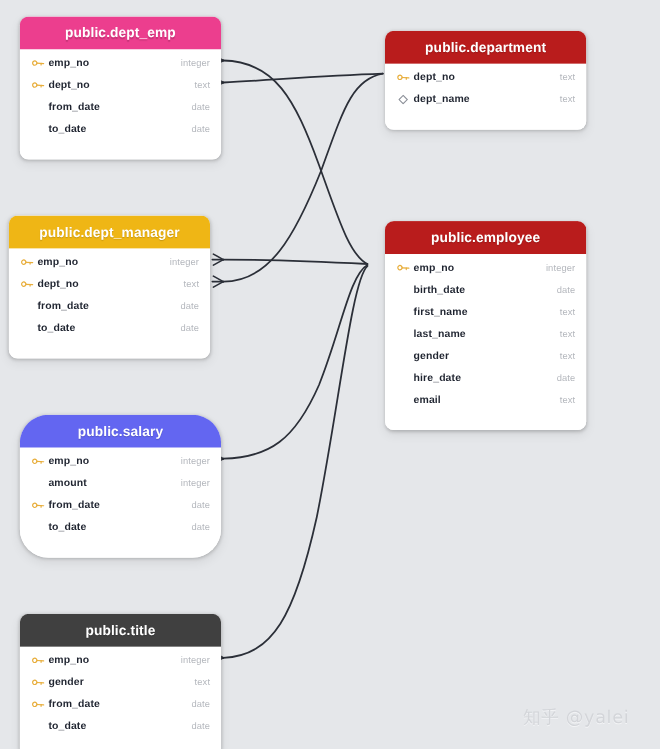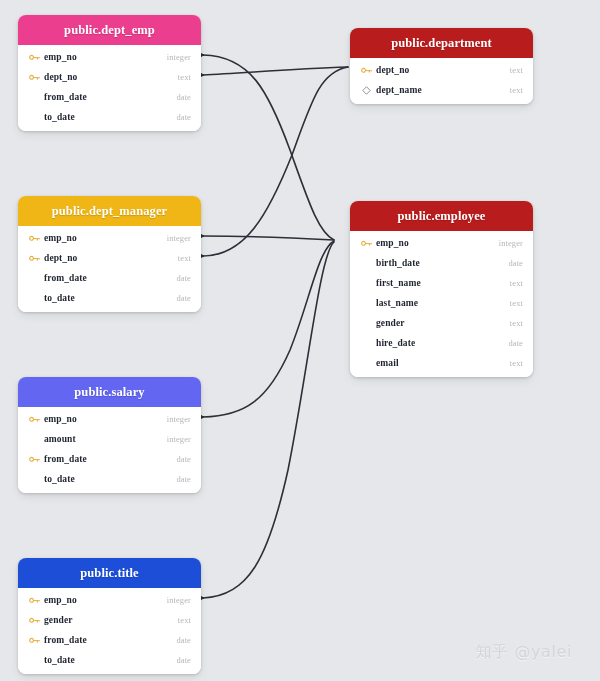--- a/index.html
+++ b/index.html
@@ -22,23 +22,22 @@
     z-index:5;
   }
   .tbl-header{
     height:30px;
     display:flex;align-items:center;justify-content:center;
     color:#ffffff;
     font-size:12.5px;
     font-weight:bold;
     letter-spacing:.1px;
     text-shadow:0 1px 1px rgba(0,0,0,.18);
-    font-family:Liberation Serif, serif;
-  }
-  .tbl-body{padding:2px 0 4px 0;background:#fff;font-family:Liberation Serif, serif;}
+  }
+  .tbl-body{padding:2px 0 18px 0;background:#fff;}
   .tbl-row{
     height:20px;
     display:flex;align-items:center;
     padding:0 10px 0 8px;
     box-sizing:border-box;
   }
   .col-icon{
     width:16px;min-width:16px;height:14px;
     display:flex;align-items:center;justify-content:center;
     margin-right:2px;
@@ -170,21 +169,21 @@
             <span class="col-icon">
               <svg width="9" height="9" viewBox="0 0 12 12" fill="none" stroke="#8b8f98" stroke-width="1.3">
                 <path d="M6 1 L11 6 L6 11 L1 6 Z"></path>
               </svg>
             </span>
             <span class="col-name">dept_name</span>
             <span class="col-type">text</span>
           </div>
         </div>
       </div>
-      <div class="table-node" style="left: 18px; top: 196px; width: 183px;">
+      <div class="table-node" style="left: 8px; top: 196px; width: 183px;">
         <div class="tbl-header" style="background: rgb(239, 182, 21);">public.dept_manager</div>
         <div class="tbl-body">
           <div class="tbl-row">
             <span class="col-icon">
               <svg class="key-svg" width="11" height="11" viewBox="0 0 24 24" fill="none" stroke="#e8ae3c" stroke-width="2.4" stroke-linecap="round" stroke-linejoin="round">
                 <circle cx="7.5" cy="7.5" r="4.2"></circle>
                 <path d="M10.6 10.6 L20 20"></path>
                 <path d="M16.5 16.5 L14.3 18.7"></path>
               </svg>
             </span>
@@ -253,21 +252,21 @@
             <span class="col-name">hire_date</span>
             <span class="col-type">date</span>
           </div>
           <div class="tbl-row">
             <span class="col-icon"></span>
             <span class="col-name">email</span>
             <span class="col-type">text</span>
           </div>
         </div>
       </div>
-      <div class="table-node" style="left: 18px; top: 377px; width: 183px;">
+      <div class="table-node" style="left: 18px; top: 377px; width: 183px; border-radius: 26px;">
         <div class="tbl-header" style="background: rgb(99, 102, 241);">public.salary</div>
         <div class="tbl-body">
           <div class="tbl-row">
             <span class="col-icon">
               <svg class="key-svg" width="11" height="11" viewBox="0 0 24 24" fill="none" stroke="#e8ae3c" stroke-width="2.4" stroke-linecap="round" stroke-linejoin="round">
                 <circle cx="7.5" cy="7.5" r="4.2"></circle>
                 <path d="M10.6 10.6 L20 20"></path>
                 <path d="M16.5 16.5 L14.3 18.7"></path>
               </svg>
             </span>
@@ -291,21 +290,21 @@
             <span class="col-type">date</span>
           </div>
           <div class="tbl-row">
             <span class="col-icon"></span>
             <span class="col-name">to_date</span>
             <span class="col-type">date</span>
           </div>
         </div>
       </div>
       <div class="table-node" style="left: 18px; top: 558px; width: 183px;">
-        <div class="tbl-header" style="background: #1d4ed8;">public.title</div>
+        <div class="tbl-header" style="background: #404040;">public.title</div>
         <div class="tbl-body">
           <div class="tbl-row">
             <span class="col-icon">
               <svg class="key-svg" width="11" height="11" viewBox="0 0 24 24" fill="none" stroke="#e8ae3c" stroke-width="2.4" stroke-linecap="round" stroke-linejoin="round">
                 <circle cx="7.5" cy="7.5" r="4.2"></circle>
                 <path d="M10.6 10.6 L20 20"></path>
                 <path d="M16.5 16.5 L14.3 18.7"></path>
               </svg>
             </span>
             <span class="col-name">emp_no</span>

